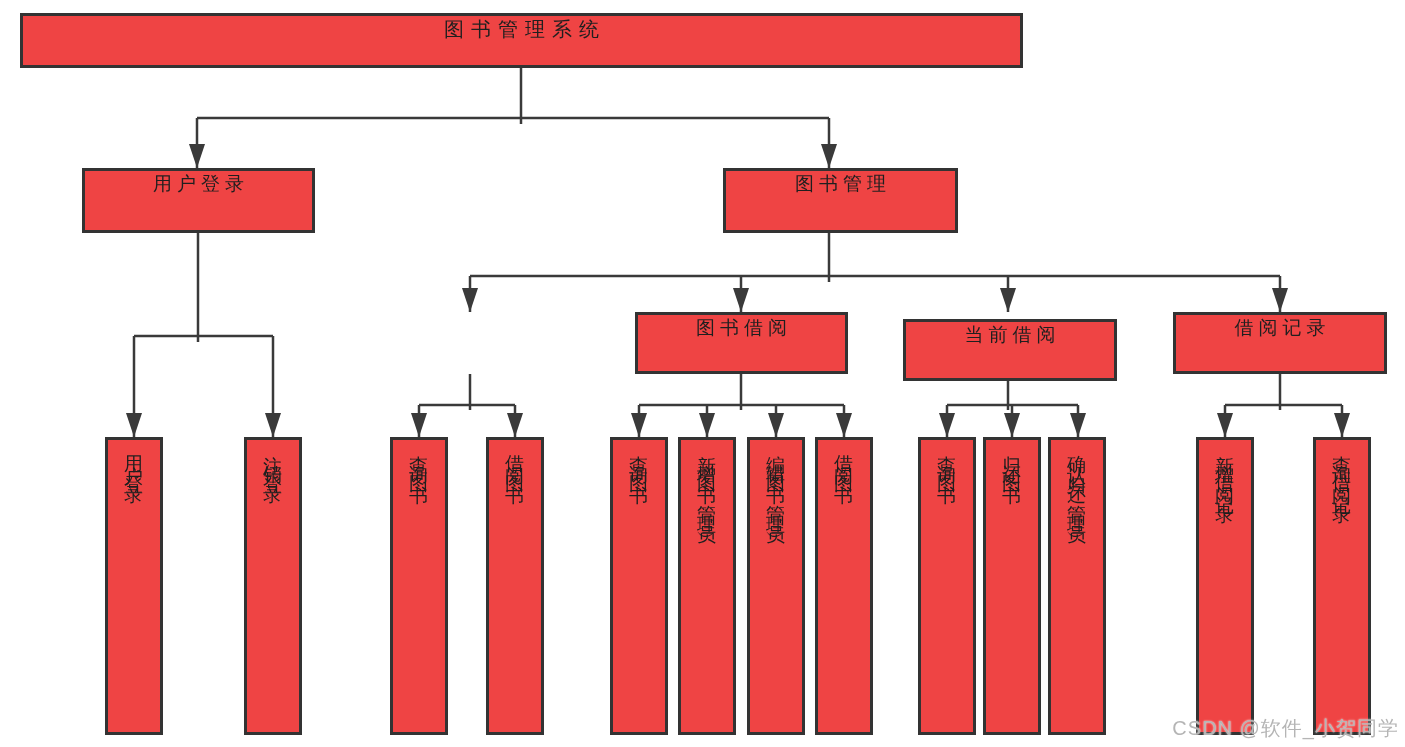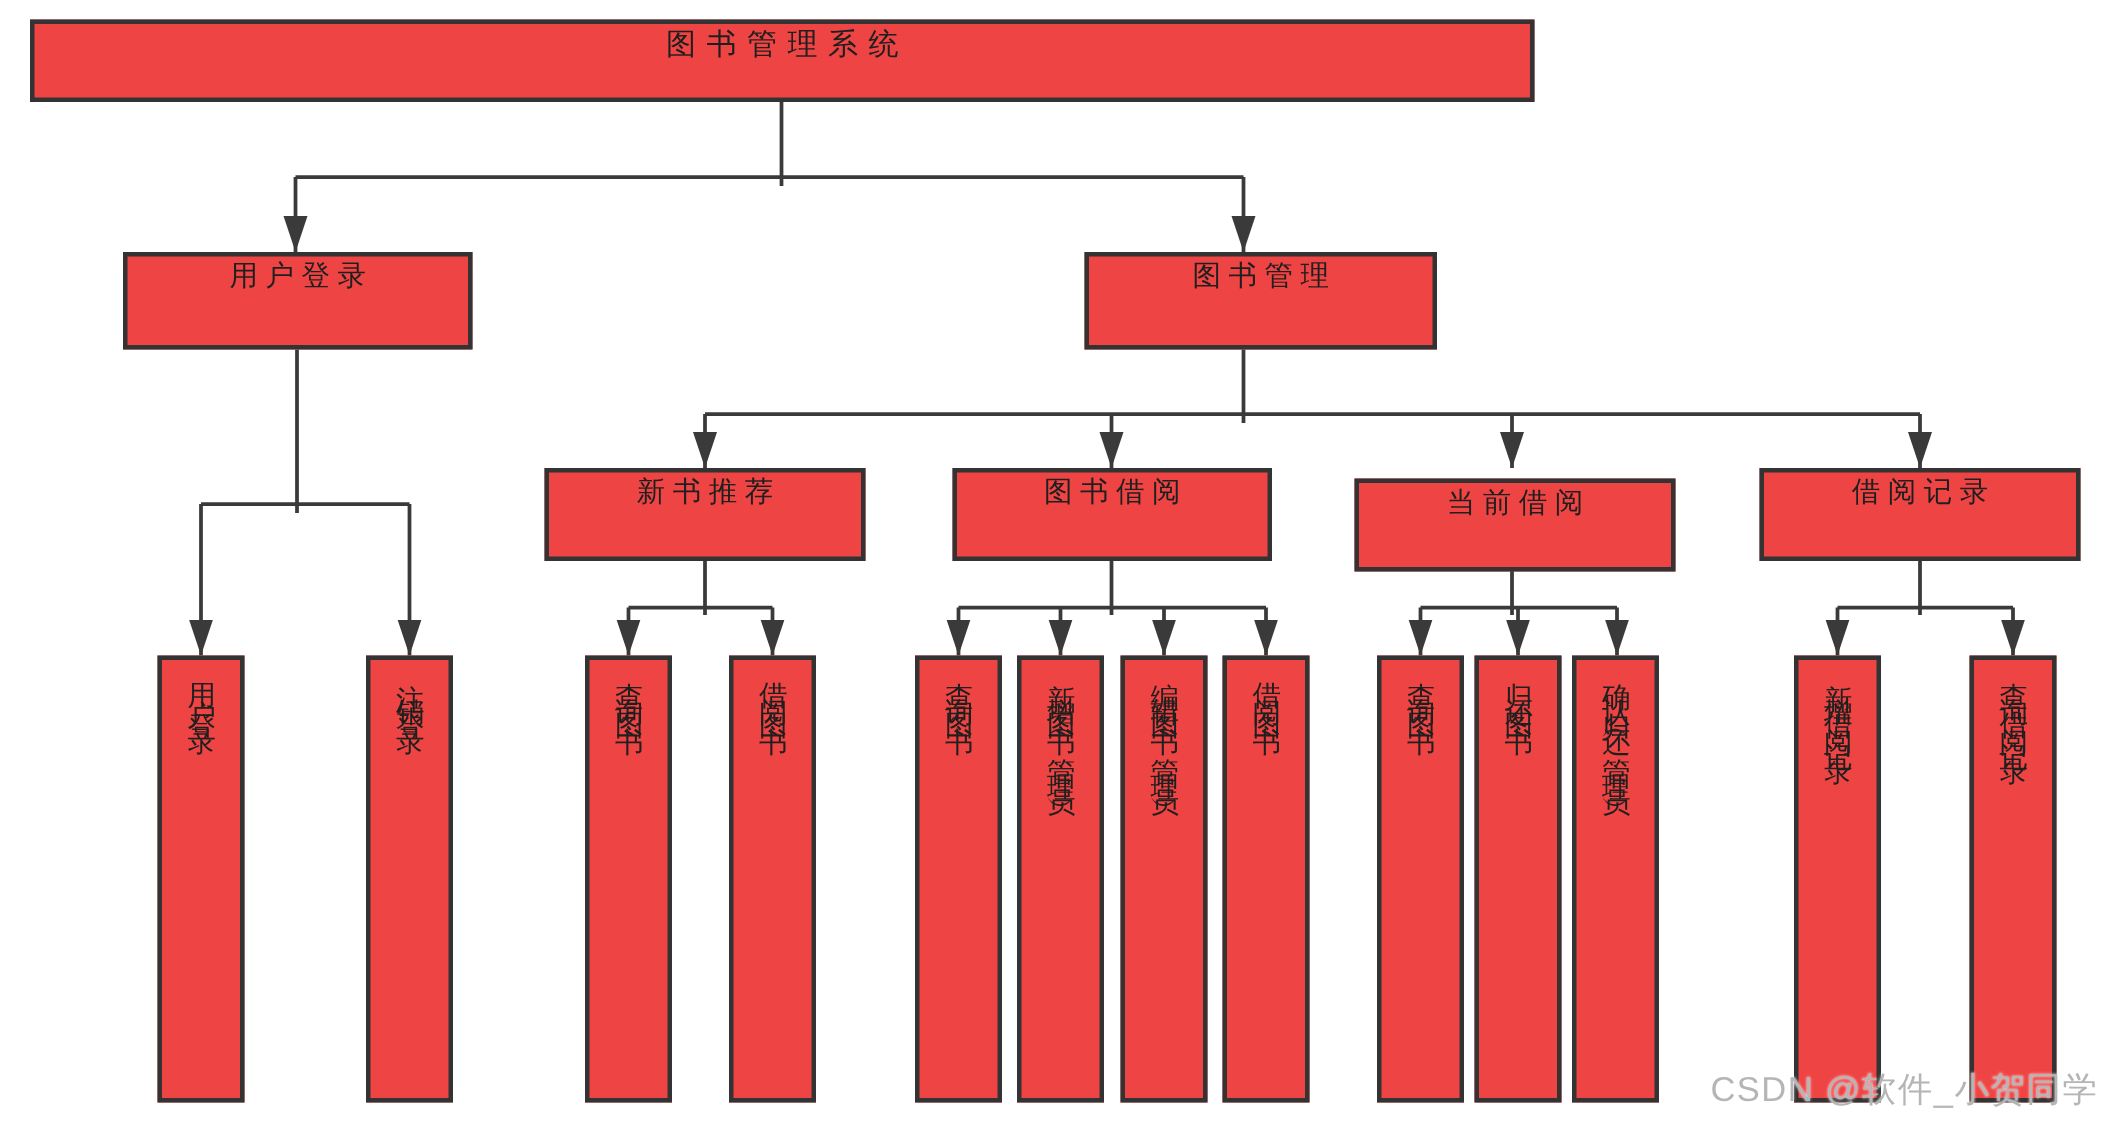--- a/index.html
+++ b/index.html
@@ -41,21 +41,21 @@
   #b-l3-2{left:903px;top:319px;width:214px;height:62px;}
   #b-l3-3{left:1173px;top:312px;width:214px;height:62px;}
   .leaf{top:437px;width:58px;height:298px;}
   #lf-0-0{left:105px;} #lf-0-1{left:244px;}
   #lf-1-0{left:390px;} #lf-1-1{left:486px;}
   #lf-2-0{left:610px;} #lf-2-1{left:678px;} #lf-2-2{left:747px;} #lf-2-3{left:815px;}
   #lf-3-0{left:918px;} #lf-3-1{left:983px;} #lf-3-2{left:1048px;}
   #lf-4-0{left:1196px;} #lf-4-1{left:1313px;}
   .watermark{
     position:absolute;right:6px;bottom:5px;
-    font-size:23px;color:#b5b5b5;
+    font-size:20px;color:#b5b5b5;
     letter-spacing:1px;z-index:3;
     text-shadow:0 0 2px #ffffff;
   }
 </style>
 </head>
 <body>
 
 <div class="canvas">
 
   <svg class="connectors" width="1405" height="747" viewBox="0 0 1405 747">
@@ -113,23 +113,20 @@
     <span class="hlabel rootlabel">图书管理系统</span>
   </div>
 
   <div class="box" id="b-login">
     <span class="hlabel">用户登录</span>
   </div>
   <div class="box" id="b-mgmt">
     <span class="hlabel">图书管理</span>
   </div>
 
-  <div class="box" id="b-l3-0">
-    <span class="hlabel">新书推荐</span>
-  </div>
   <div class="box" id="b-l3-1">
     <span class="hlabel">图书借阅</span>
   </div>
   <div class="box" id="b-l3-2">
     <span class="hlabel">当前借阅</span>
   </div>
   <div class="box" id="b-l3-3">
     <span class="hlabel">借阅记录</span>
   </div>
 

